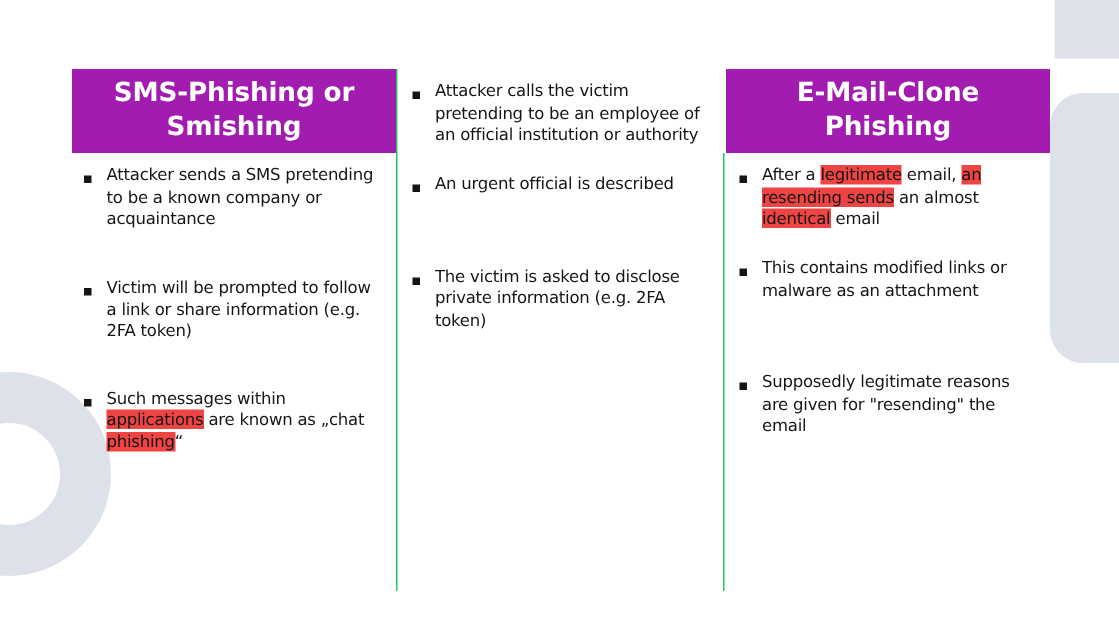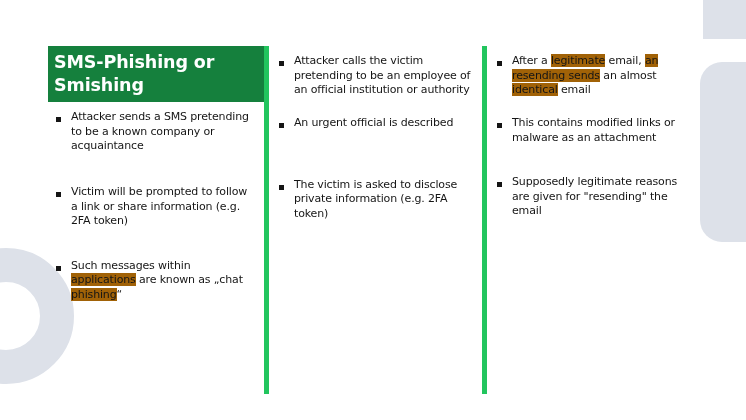--- a/index.html
+++ b/index.html
@@ -64,41 +64,42 @@
   .col {
     flex: 1 1 0;
     display: flex;
     flex-direction: column;
     min-width: 0;
   }
   .col + .col {
     border-left: 2px solid #ffffff;
   }
   .col-head {
-    background: #15803d;
+    background: #a21caf;
     color: #ffffff;
     font-weight: bold;
     font-size: 17.5px;
     line-height: 1.28;
+    text-align: center;
     padding: 9px 6px 10px 6px;
     box-sizing: border-box;
     height: 56px;
     display: flex;
     align-items: center;
     justify-content: center;
     letter-spacing: -0.1px;
   }
   .col-body {
     flex: 1 1 auto;
     padding: 8px 10px 0 6px;
     box-sizing: border-box;
     position: relative;
   }
   .col + .col .col-body {
-    border-left: 5px solid #22c55e;
+    border-left: 1px solid #22c55e;
     margin-left: -2px;
     padding-left: 8px;
   }
 
   ul.bullets {
     list-style: none;
     margin: 0;
     padding: 0;
   }
   ul.bullets > li {
@@ -115,30 +116,30 @@
   }
   ul.bullets > li .bullet-marker {
     position: absolute;
     left: 2px;
     top: 7px;
     width: 5px;
     height: 5px;
     background: #151515;
   }
   .hl {
-    background: #a16207;
+    background: #ef4444;
   }
 
   
   .col-1 ul.bullets > li:nth-child(1) { margin-bottom: 31px; }
   .col-1 ul.bullets > li:nth-child(2) { }
   .col-2 ul.bullets > li:nth-child(1) { margin-bottom: 18px; }
   .col-2 ul.bullets > li:nth-child(2) { margin-bottom: 47px; }
   .col-3 ul.bullets > li:nth-child(1) { margin-bottom: 18px; }
-  .col-3 ul.bullets > li:nth-child(2) { margin-bottom: 30px; }
+  .col-3 ul.bullets > li:nth-child(2) { margin-bottom: 47px; }
 </style>
 </head>
 <body>
 
 <div class="deco-ring"></div>
 <div class="deco-rect-top"></div>
 <div class="deco-rect-bottom"></div>
 
 <div class="table-wrap">
   <div class="table">
@@ -176,20 +177,21 @@
           </li>
           <li>
             <span class="bullet-marker"></span>
             <span class="rich"><span>The victim is asked to disclose private information (e.g. 2FA token)</span></span>
           </li>
         </ul>
       </div>
     </div>
 
     <div class="col col-3">
+      <div class="col-head">E-Mail-Clone Phishing</div>
       <div class="col-body">
         <ul class="bullets">
           <li>
             <span class="bullet-marker"></span>
             <span class="rich"><span>After a </span><span class="hl">legitimate</span><span> email, </span><span class="hl">an resending sends</span><span> an almost </span><span class="hl">identical</span><span> email</span></span>
           </li>
           <li>
             <span class="bullet-marker"></span>
             <span class="rich"><span>This contains modified links or malware as an attachment</span></span>
           </li>

